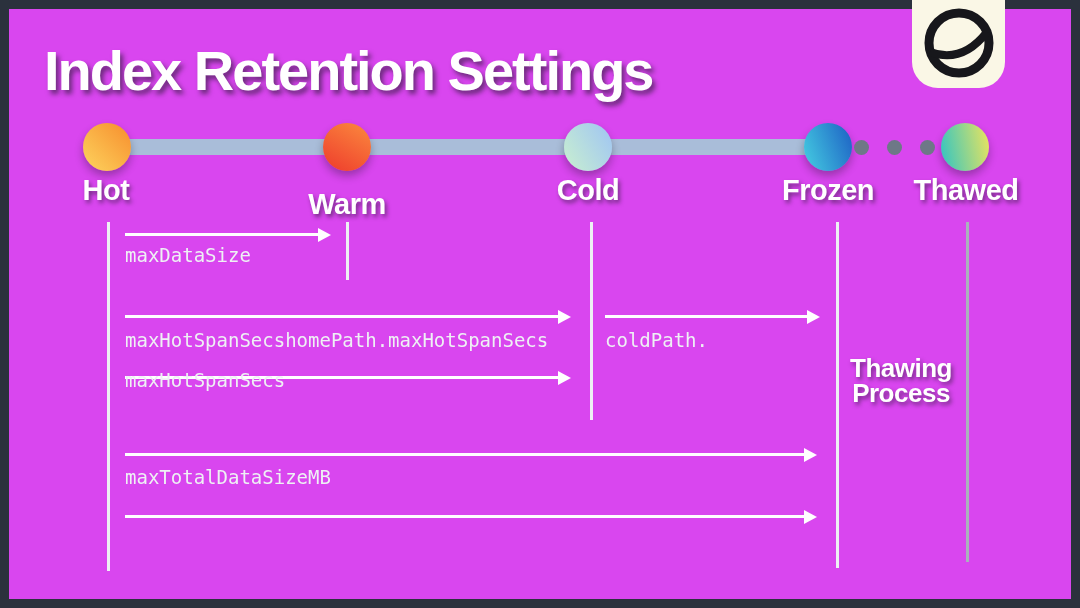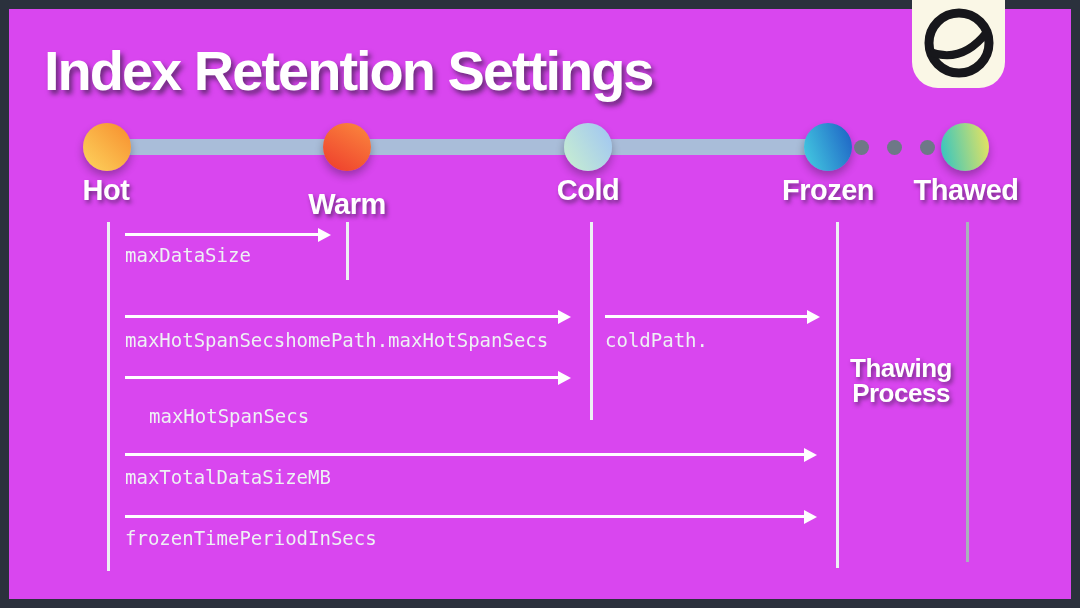--- a/index.html
+++ b/index.html
@@ -104,31 +104,30 @@
   <div class="vline" style="left:836px; top:222px; height:346px;"></div>
   <div class="vline dim" style="left:966px; top:222px; height:340px;"></div>
 
   <div class="arrow" style="left:125px; top:233px; width:193px;"></div>
   <div class="mono" style="left:125px; top:242px;">maxDataSize</div>
 
   <div class="arrow" style="left:125px; top:315px; width:433px;"></div>
   <div class="mono" style="left:125px; top:327px;">maxHotSpanSecshomePath.maxHotSpanSecs</div>
 
   <div class="arrow" style="left:125px; top:376px; width:433px;"></div>
-  <div class="mono" style="left:125px; top:403px;margin-left:24px;">maxHotSpanSecs</div>
+  <div class="mono" style="left:125px; top:367px;">maxHotSpanSecs</div>
 
   <div class="arrow" style="left:605px; top:315px; width:202px;"></div>
   <div class="mono" style="left:605px; top:327px;">
     <div>coldPath.</div>
   </div>
 
   <div class="arrow" style="left:125px; top:453px; width:679px;"></div>
   <div class="mono" style="left:125px; top:464px;text-align:center;">maxTotalDataSizeMB</div>
 
   <div class="arrow" style="left:125px; top:515px; width:679px;"></div>
-  <div class="mono" style="left:125px; top:525px;">frozenTimePeriodInSecs</div>
 
   <div class="thawing">
     <div>Thawing</div>
     <div>Process</div>
   </div>
 
 </div>
 
 </body></html>

